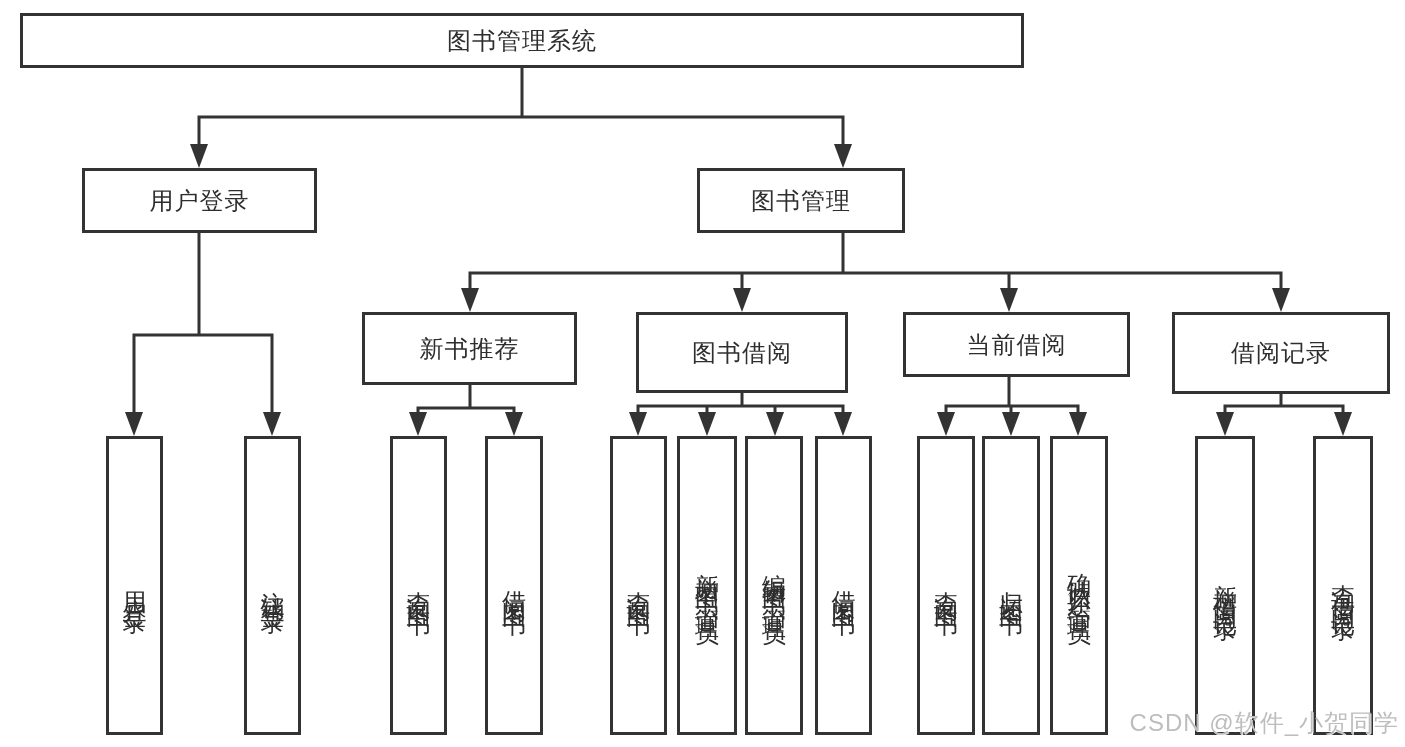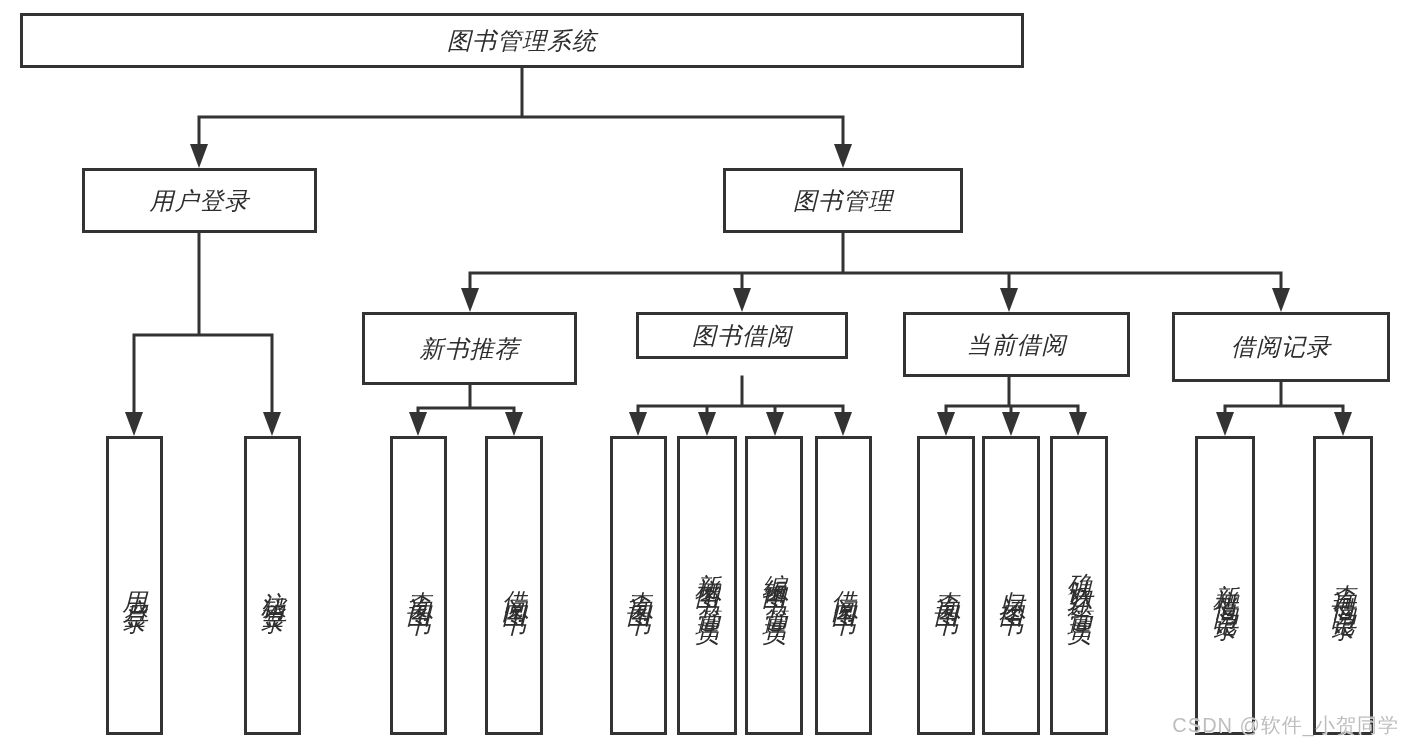--- a/index.html
+++ b/index.html
@@ -31,42 +31,41 @@
     fill:var(--line);
     stroke:none;
   }
   .box{
     position:absolute;
     background:var(--bg);
     border:3px solid var(--line);
     display:flex;
     align-items:center;
     justify-content:center;
-    font-style:italic;
   }
   .hlabel{
     color:var(--text);
     font-size:24px;
     letter-spacing:1px;
     white-space:nowrap;
   }
   .vlabel{
     color:var(--text);
     font-size:24px;
     writing-mode:vertical-rl;
     text-orientation:mixed;
     letter-spacing:7px;
     line-height:1;
     white-space:nowrap;
   }
   .watermark{
     position:absolute;
     right:6px;
     bottom:8px;
-    font-size:20px;
+    font-size:24px;
     color:var(--watermark);
     letter-spacing:1px;
     white-space:nowrap;
     z-index:10;
     text-shadow:1px 1px 0 rgba(255,255,255,0.85);
   }
 </style>
 </head>
 <body>
 
@@ -122,34 +121,34 @@
     </g>
   </svg>
 
   <div class="box" style="left:20px;top:13px;width:1004px;height:55px">
     <span class="hlabel">图书管理系统</span>
   </div>
 
   <div class="box" style="left:82px;top:168px;width:235px;height:65px">
     <span class="hlabel">用户登录</span>
   </div>
-  <div class="box" style="left:723px;top:168px;width:240px;height:65px">
+  <div class="box" style="left:697px;top:168px;width:208px;height:65px">
     <span class="hlabel">图书管理</span>
   </div>
 
   <div class="box" style="left:362px;top:312px;width:215px;height:73px">
     <span class="hlabel">新书推荐</span>
   </div>
-  <div class="box" style="left:636px;top:312px;width:212px;height:47px">
+  <div class="box" style="left:636px;top:312px;width:212px;height:81px">
     <span class="hlabel">图书借阅</span>
   </div>
   <div class="box" style="left:903px;top:312px;width:227px;height:65px">
     <span class="hlabel">当前借阅</span>
   </div>
-  <div class="box" style="left:1172px;top:312px;width:218px;height:70px">
+  <div class="box" style="left:1172px;top:312px;width:218px;height:82px">
     <span class="hlabel">借阅记录</span>
   </div>
 
   <div class="box" style="left:106px;top:436px;width:57px;height:299px">
     <span class="vlabel">用户登录</span>
   </div>
   <div class="box" style="left:244px;top:436px;width:57px;height:299px">
     <span class="vlabel">注销登录</span>
   </div>
 

